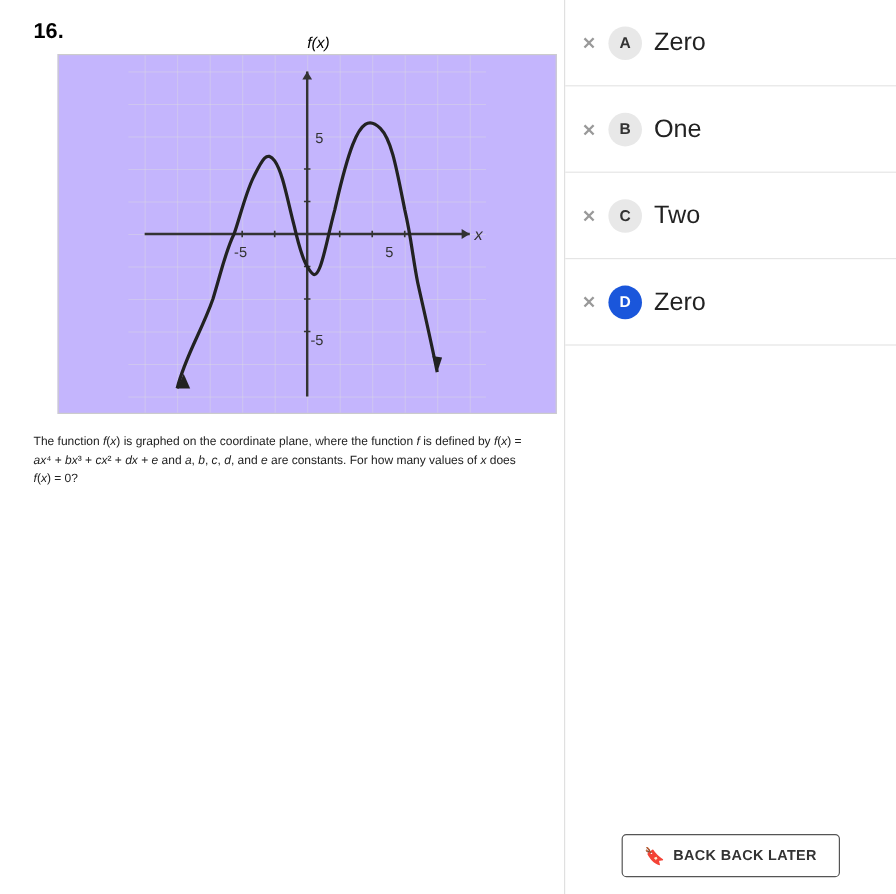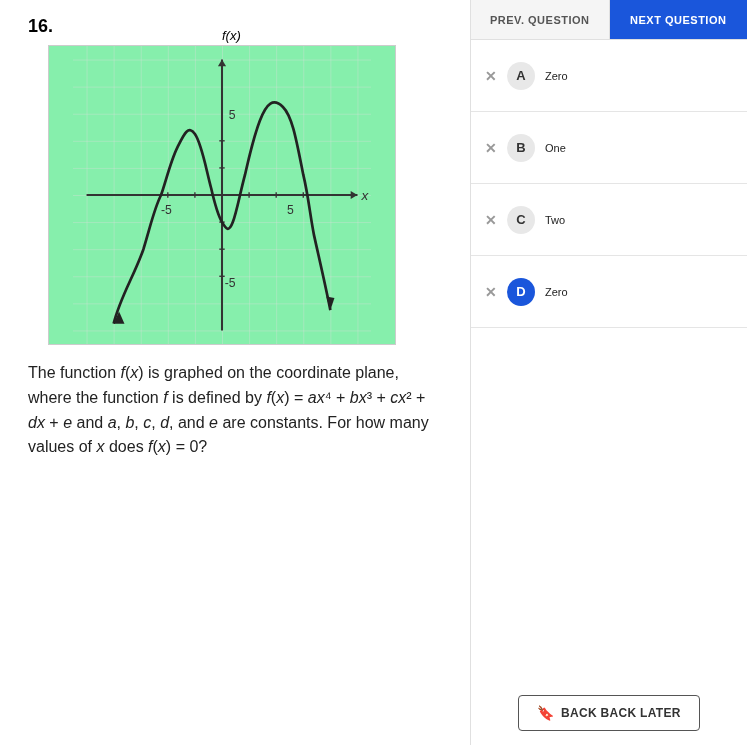--- a/index.html
+++ b/index.html
@@ -22,40 +22,40 @@
     }
 
     .question-number {
       font-size: 18px;
       font-weight: bold;
       color: #000;
       margin-bottom: 8px;
     }
 
     .graph-container {
-      width: 348px;
+      width: 416px;
       height: 300px;
       border: 1px solid #ccc;
       position: relative;
-      background: #86efac;
+      background: #c4b5fd;
       margin-left: 20px;
       text-align: right;
     }
 
     .graph-label-fx {
       position: absolute;
       top: -18px;
       left: 50%;
       font-size: 13px;
       font-style: italic;
     }
 
     .question-text {
       margin-top: 16px;
-      font-size: 16px;
+      font-size: 10px;
       color: #222;
       line-height: 1.55;
       max-width: 440px;
     }
 
     
     .right-panel {
       width: 277px;
       display: flex;
       flex-direction: column;
@@ -130,21 +130,21 @@
       background: #e8e8e8;
       color: #333;
     }
 
     .circle-letter.selected {
       background: #1a56db;
       color: #fff;
     }
 
     .answer-text {
-      font-size: 11px;
+      font-size: 21px;
       color: #222;
     }
 
     .come-back-btn {
       margin: 14px auto;
       padding: 9px 18px;
       background: #fff;
       border: 1.5px solid #555;
       border-radius: 4px;
       font-size: 12px;
@@ -232,24 +232,20 @@
       <polygon points="180,185 177,175 183,176" fill="#222"></polygon>
     </svg>
   </div>
 
   <div class="question-text">
     The function <em>f</em>(<em>x</em>) is graphed on the coordinate plane, where the function <em>f</em> is defined by <em>f</em>(<em>x</em>) = <em>ax</em>⁴ + <em>bx</em>³ + <em>cx</em>² + <em>dx</em> + <em>e</em> and <em>a</em>, <em>b</em>, <em>c</em>, <em>d</em>, and <em>e</em> are constants. For how many values of <em>x</em> does <em>f</em>(<em>x</em>) = 0?
   </div>
 </div>
 
 <div class="right-panel">
-  <div class="top-bar">
-    <button class="prev-btn">PREV. QUESTION</button>
-    <button class="next-btn">NEXT QUESTION</button>
-  </div>
 
   <div class="answer-options">
 
     <div class="answer-row">
       <span class="x-mark">✕</span>
       <div class="circle-letter normal">A</div>
       <span class="answer-text">Zero</span>
     </div>
 
     <div class="answer-row">

